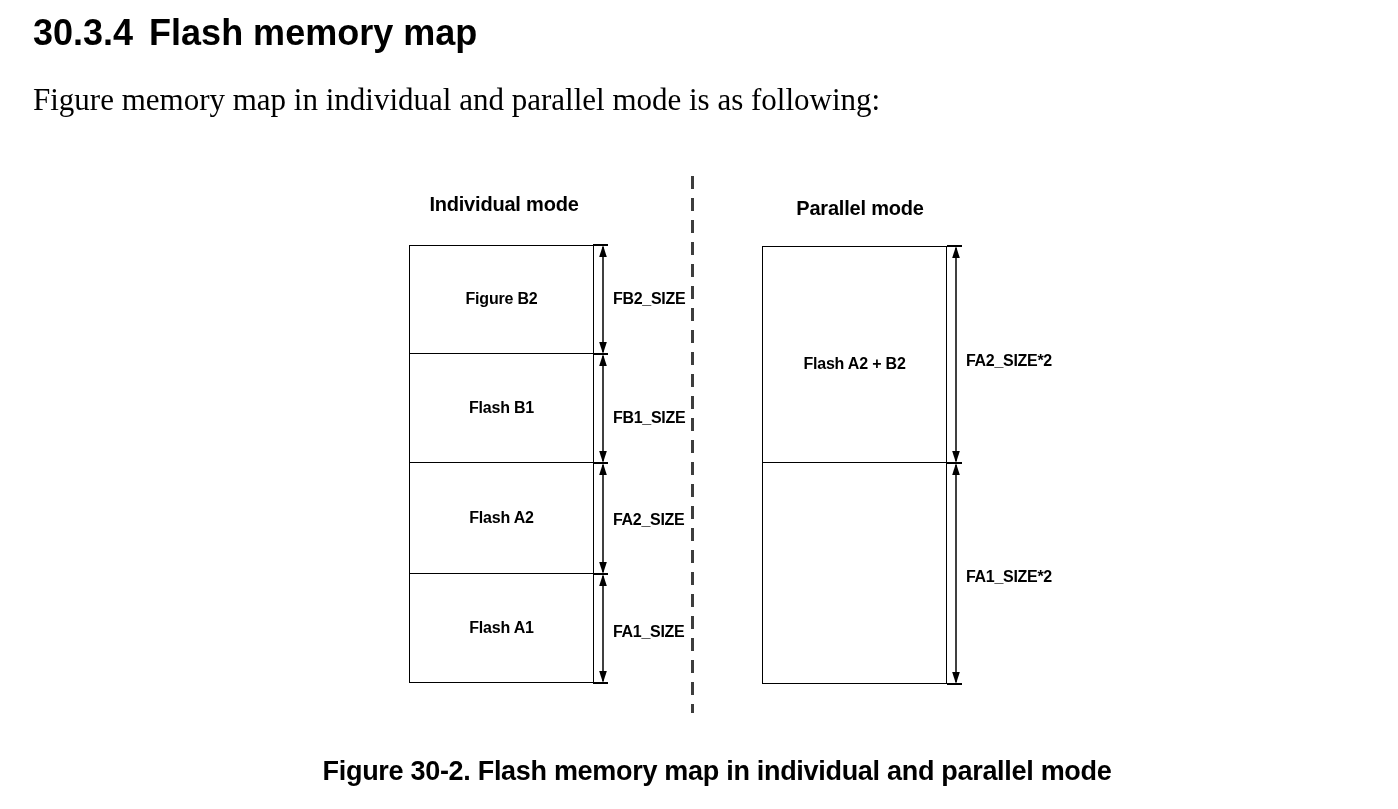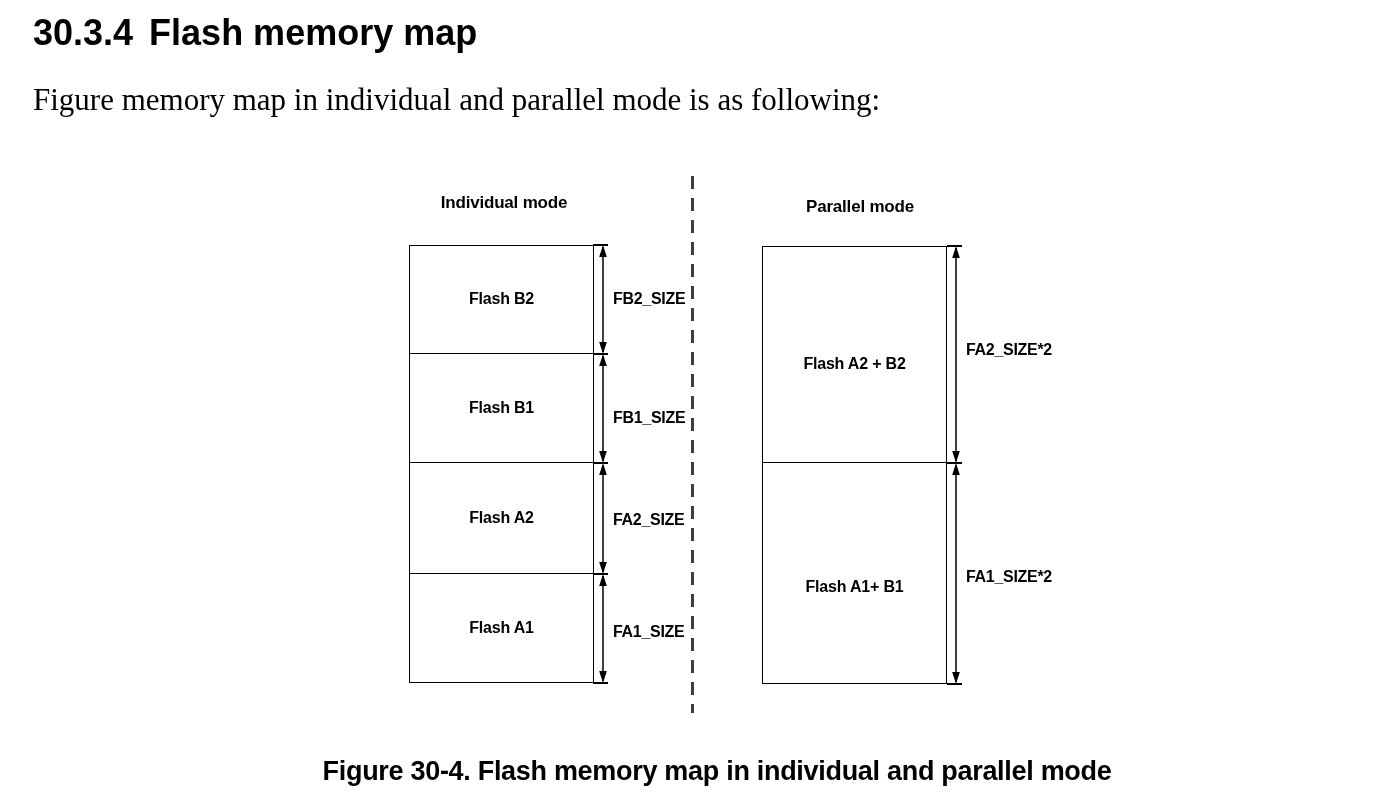--- a/index.html
+++ b/index.html
@@ -7,21 +7,21 @@
     position:relative; width:1230px; height:809px; background:#ffffff;
     font-family:"Liberation Sans", sans-serif; color:#000; overflow:hidden;
   }
   .heading { position:absolute; left:33px; top:12px; font-size:36px; font-weight:bold; white-space:nowrap; }
   .heading .num { display:inline-block; margin-right:16px; }
   .body-text {
     position:absolute; left:33px; top:80px; font-family:"Liberation Serif", serif;
     font-size:31px; line-height:40px; white-space:nowrap;
   }
   .figure { position:absolute; left:0; top:160px; width:1398px; height:570px; }
-  .mode-title { position:absolute; font-size:17px; font-weight:bold; text-align:center; letter-spacing:-0.2px; }
+  .mode-title { position:absolute; font-size:20px; font-weight:bold; text-align:center; letter-spacing:-0.2px; }
   .title-individual { left:409px; top:33px; width:190px; }
   .title-parallel  { left:765px; top:37px; width:190px; }
 
   .membox { position:absolute; border:1.5px solid #000; box-sizing:border-box; display:flex; flex-direction:column; background:#fff; }
   .box-individual { left:409px; top:85px;  width:185px; height:438px; }
   .box-parallel   { left:762px; top:86px;  width:185px; height:438px;gap:16px; }
   .cell {
     box-sizing:border-box; display:flex; align-items:center; justify-content:center;
     font-size:16px; font-weight:bold; letter-spacing:-0.2px;
   }
@@ -57,21 +57,21 @@
   <div class="body-text">Figure memory map in individual and parallel mode is as following:</div>
 
   <div class="figure">
 
     <div class="dashed"></div>
 
     <div class="mode-title title-individual">Individual mode</div>
 
     <div class="membox box-individual">
       <div class="cell c1 divided">
-        <span>Flash B2</span>
+        <span>Figure B2</span>
       </div>
       <div class="cell c2 divided">
         <span>Flash B1</span>
       </div>
       <div class="cell c3 divided">
         <span>Flash A2</span>
       </div>
       <div class="cell c4">
         <span>Flash A1</span>
       </div>
@@ -108,40 +108,37 @@
     <div class="size-label" style="left:613px; top:249px;">FB1_SIZE</div>
     <div class="size-label" style="left:613px; top:351px;">FA2_SIZE</div>
     <div class="size-label" style="left:613px; top:463px;">FA1_SIZE</div>
 
     <div class="mode-title title-parallel">Parallel mode</div>
 
     <div class="membox box-parallel">
       <div class="cell p1 divided">
         <span>Flash A2 + B2</span>
       </div>
-      <div class="cell p2">
-        <span>Flash A1+ B1</span>
-      </div>
     </div>
 
     <div class="ext" style="left:947px; top:85px;  width:15px;"></div>
     <div class="ext" style="left:947px; top:302px; width:15px;"></div>
     <div class="ext" style="left:947px; top:523px; width:15px;"></div>
 
     <svg class="varrow" style="left:951px; top:86px;" width="10" height="217">
       <line x1="5" y1="2" x2="5" y2="215" stroke="#000" stroke-width="1.5"></line>
       <polygon points="5,0 1.2,12 8.8,12" fill="#000"></polygon>
         <polygon points="5,217 1.2,205 8.8,205" fill="#000"></polygon>
     </svg>
     <svg class="varrow" style="left:951px; top:303px;" width="10" height="221">
       <line x1="5" y1="2" x2="5" y2="219" stroke="#000" stroke-width="1.5"></line>
       <polygon points="5,0 1.2,12 8.8,12" fill="#000"></polygon>
         <polygon points="5,221 1.2,209 8.8,209" fill="#000"></polygon>
     </svg>
 
-    <div class="size-label" style="left:966px; top:181px;">FA2_SIZE*2</div>
+    <div class="size-label" style="left:966px; top:192px;">FA2_SIZE*2</div>
     <div class="size-label" style="left:966px; top:408px;">FA1_SIZE*2</div>
 
   </div>
 
-  <div class="caption">Figure 30-4. Flash memory map in individual and parallel mode</div>
+  <div class="caption">Figure 30-2. Flash memory map in individual and parallel mode</div>
 
 </div>
 
 </body></html>

